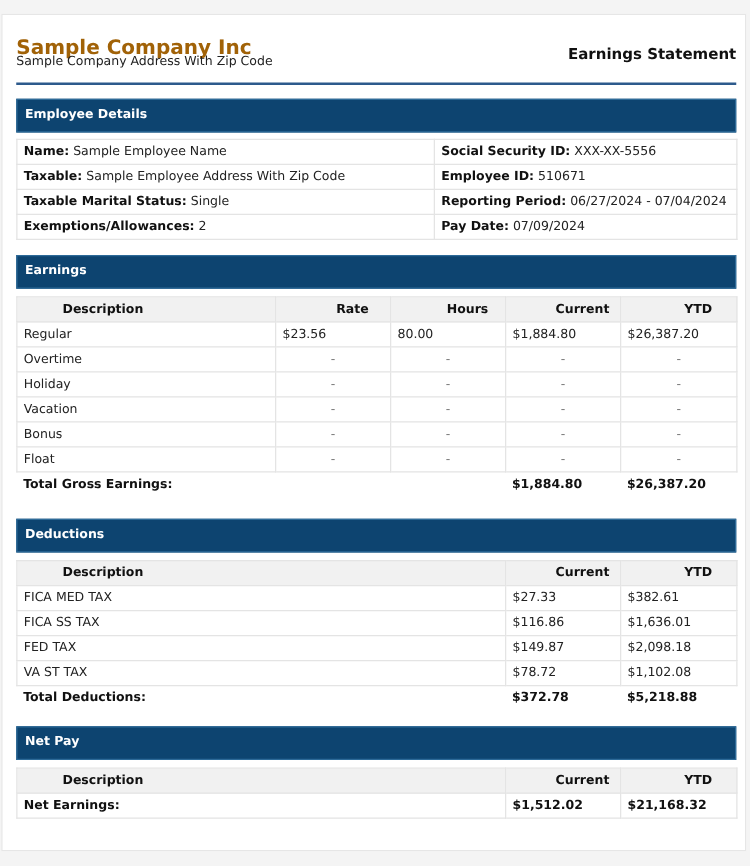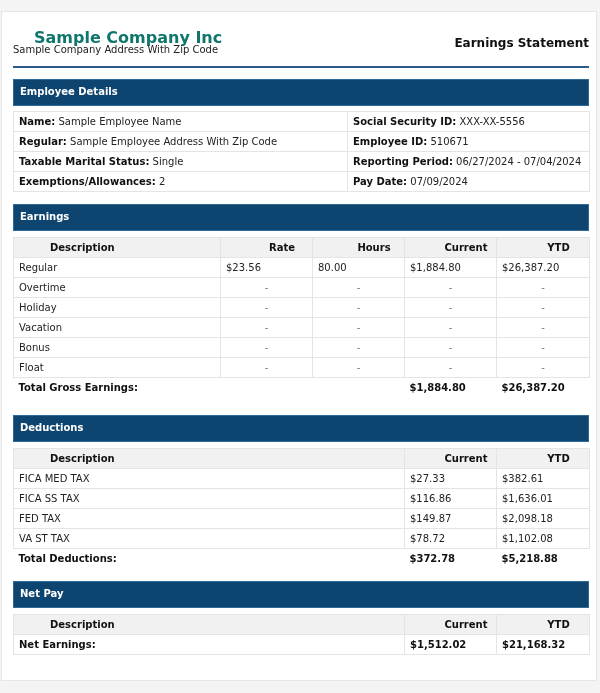--- a/index.html
+++ b/index.html
@@ -6,21 +6,21 @@
   body {
     width:600px; height:693px; background:#f4f4f4;
     font-family:"DejaVu Sans", sans-serif; color:#222; position:relative; overflow:hidden;
   }
   .card {
     position:absolute; left:1px; top:11px; width:596px; height:670px;
     background:#fff; border:1px solid #e6e6e6; box-sizing:border-box;
   }
   .inner { position:absolute; left:11px; top:0; width:576px; }
   .header { position:relative; height:54px; }
-  .company-name { position:absolute; left:0; top:16px; font-size:16px; font-weight:bold; color:#0f766e;margin-left:21px; }
+  .company-name { position:absolute; left:0; top:16px; font-size:16px; font-weight:bold; color:#a16207; }
   .company-address { position:absolute; left:0; top:32px; font-size:10px; color:#222; }
   .statement-title { position:absolute; right:0; top:24px; font-size:12px; font-weight:bold; color:#111; }
   .rule { height:2px; background:#2d5a8c; margin-top:0; }
   .section-bar {
     background:#0d4470; color:#fff; font-size:10px; font-weight:bold;
     height:27px; line-height:23px; padding-left:6px; border:1px solid #2d6a98; box-sizing:border-box;
   }
   table { border-collapse:collapse; width:100%; font-size:10px; table-layout:fixed;border-radius:10px; }
   td, th { border:1px solid #e4e4e4; height:20px; padding:0 5px; box-sizing:border-box; }
   th { background:#f1f1f1; font-weight:bold; text-align:center; color:#111;padding-left:36px; }
@@ -51,21 +51,21 @@
       <colgroup>
           <col style="width:334px">
           <col style="width:242px">
         </colgroup>
       <tbody>
           <tr>
         <td><b>Name:</b> <span>Sample Employee Name</span></td>
         <td><b>Social Security ID:</b> <span>XXX-XX-5556</span></td>
       </tr>
       <tr>
-        <td><b>Regular:</b> <span>Sample Employee Address With Zip Code</span></td>
+        <td><b>Taxable:</b> <span>Sample Employee Address With Zip Code</span></td>
         <td><b>Employee ID:</b> <span>510671</span></td>
       </tr>
       <tr>
         <td><b>Taxable Marital Status:</b> <span>Single</span></td>
         <td><b>Reporting Period:</b> <span>06/27/2024 - 07/04/2024</span></td>
       </tr>
       <tr>
         <td><b>Exemptions/Allowances:</b> <span>2</span></td>
         <td><b>Pay Date:</b> <span>07/09/2024</span></td>
       </tr>

